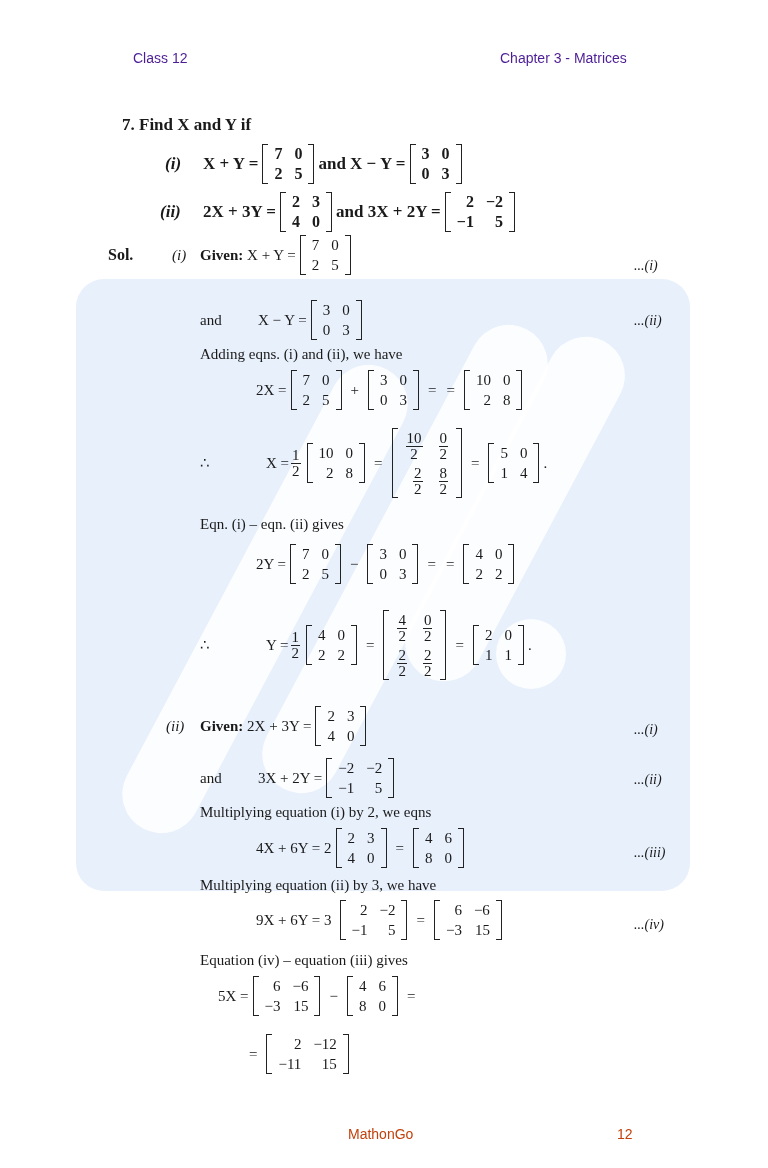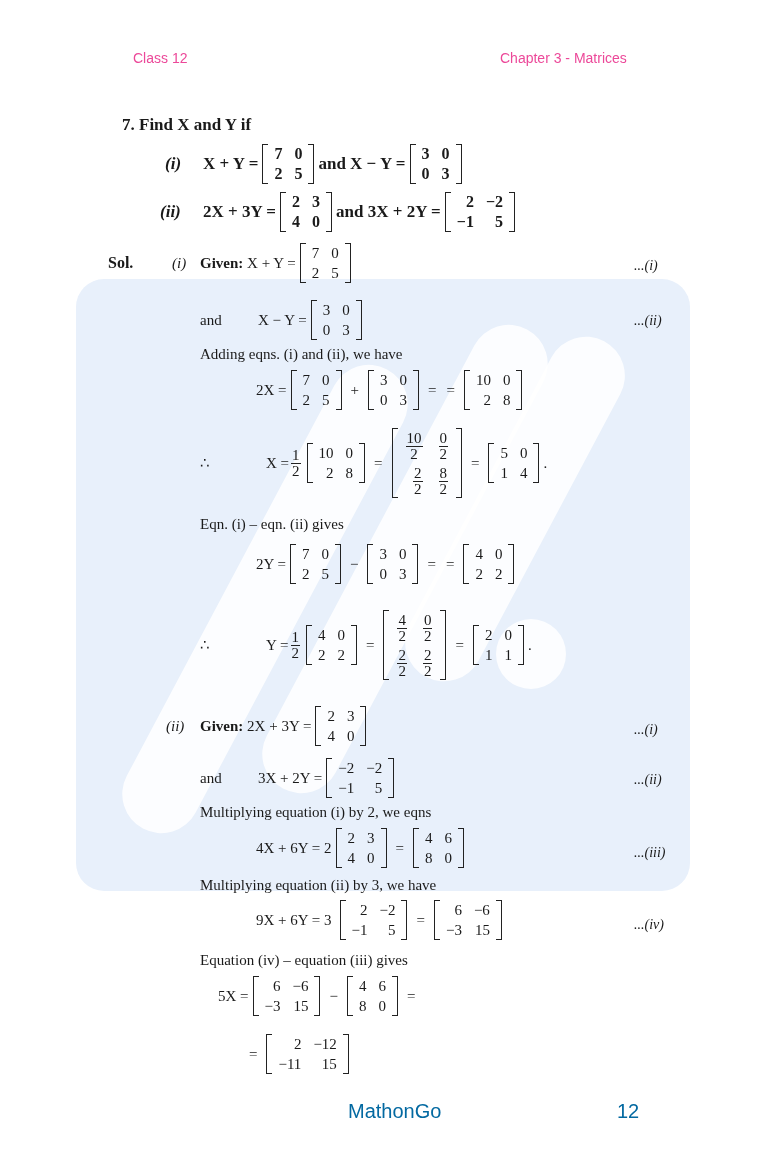--- a/index.html
+++ b/index.html
@@ -1,22 +1,22 @@
 <!DOCTYPE html>
 <html><head>
 <meta charset="utf-8">
 <style>
   html, body { margin: 0; padding: 0; }
   body {
     width: 768px; height: 1168px; position: relative; overflow: hidden;
     background: #ffffff; color: #1a1a1a;
     font-family: "DejaVu Serif", serif;
   }
-  .hdr { position: absolute; top: 50px; font-family: "Liberation Sans", sans-serif; font-size: 14px; color: #ec4899; }
-  .ftr { position: absolute; top: 1100px; font-family: "Liberation Sans", sans-serif; font-size: 20px; color: #0369a1; }
+  .hdr { position: absolute; top: 50px; font-family: "Liberation Sans", sans-serif; font-size: 14px; color: #4c1d95; }
+  .ftr { position: absolute; top: 1126px; font-family: "Liberation Sans", sans-serif; font-size: 14px; color: #c2410c; }
   .wm {
     position: absolute; left: 76px; top: 279px; width: 614px; height: 612px;
     background: #e8f0fb; border-radius: 28px; z-index: 0; overflow: hidden;
   }
   .wm .stripe {
     position: absolute; background: #ffffff; border-radius: 40px; opacity: 0.85;
     width: 78px; height: 520px; transform: rotate(28deg);
   }
   .wm .dot { position: absolute; width: 70px; height: 70px; border-radius: 50%; background: #fff; opacity: 0.85; }
   .line {
@@ -127,21 +127,21 @@
           </tr>
           <tr>
             <td>−1</td>
             <td>5</td>
           </tr>
         </tbody>
       </table>
     </span>
 </div>
 
-<div class="line" style="left:108px;top:243px">
+<div class="line" style="left:108px;top:235px">
   <span class="bold" style="font-size:16px;width:64px">Sol.</span>
   <span class="it" style="width:28px">(i)</span>
   <span class="bold">Given:</span>&nbsp;
   <span>X + Y =</span>
   <span class="mat">
       <table>
         <tbody>
           <tr>
             <td>7</td>
             <td>0</td>

